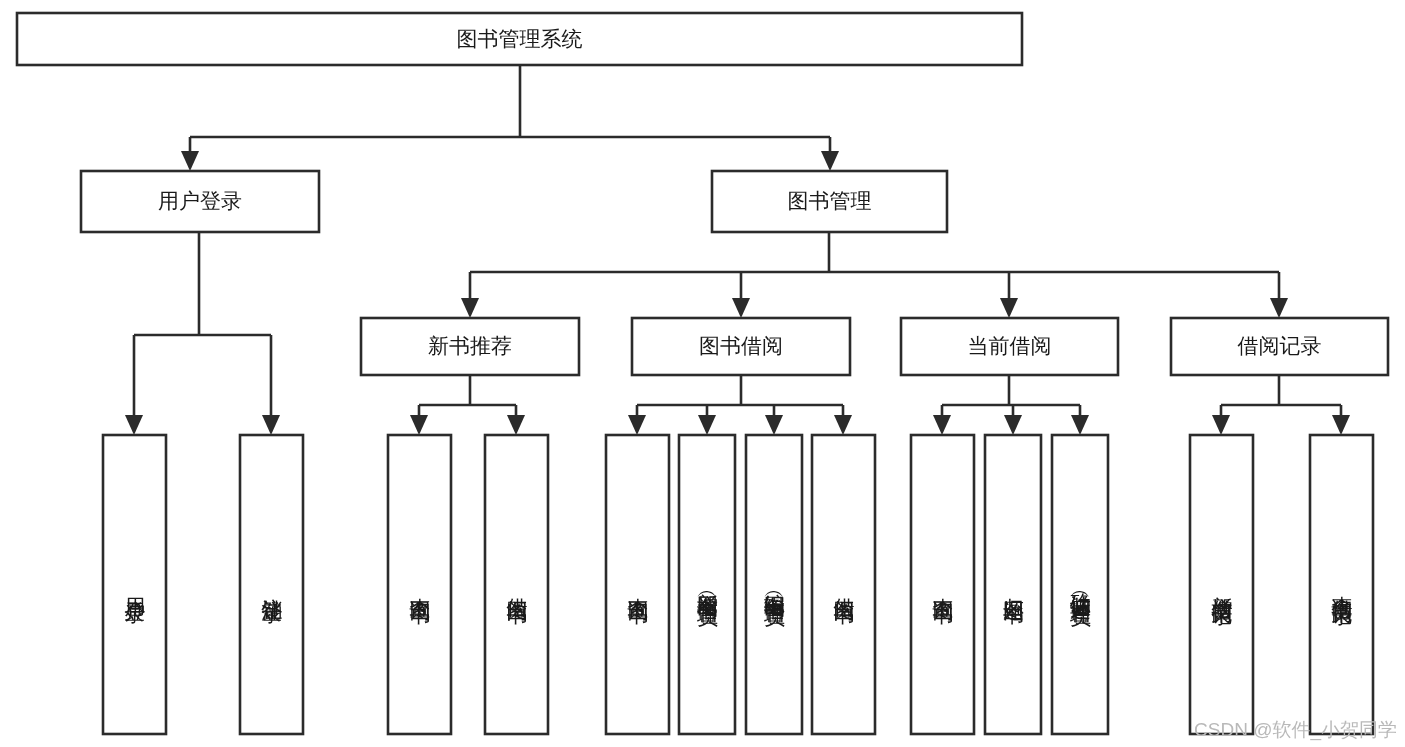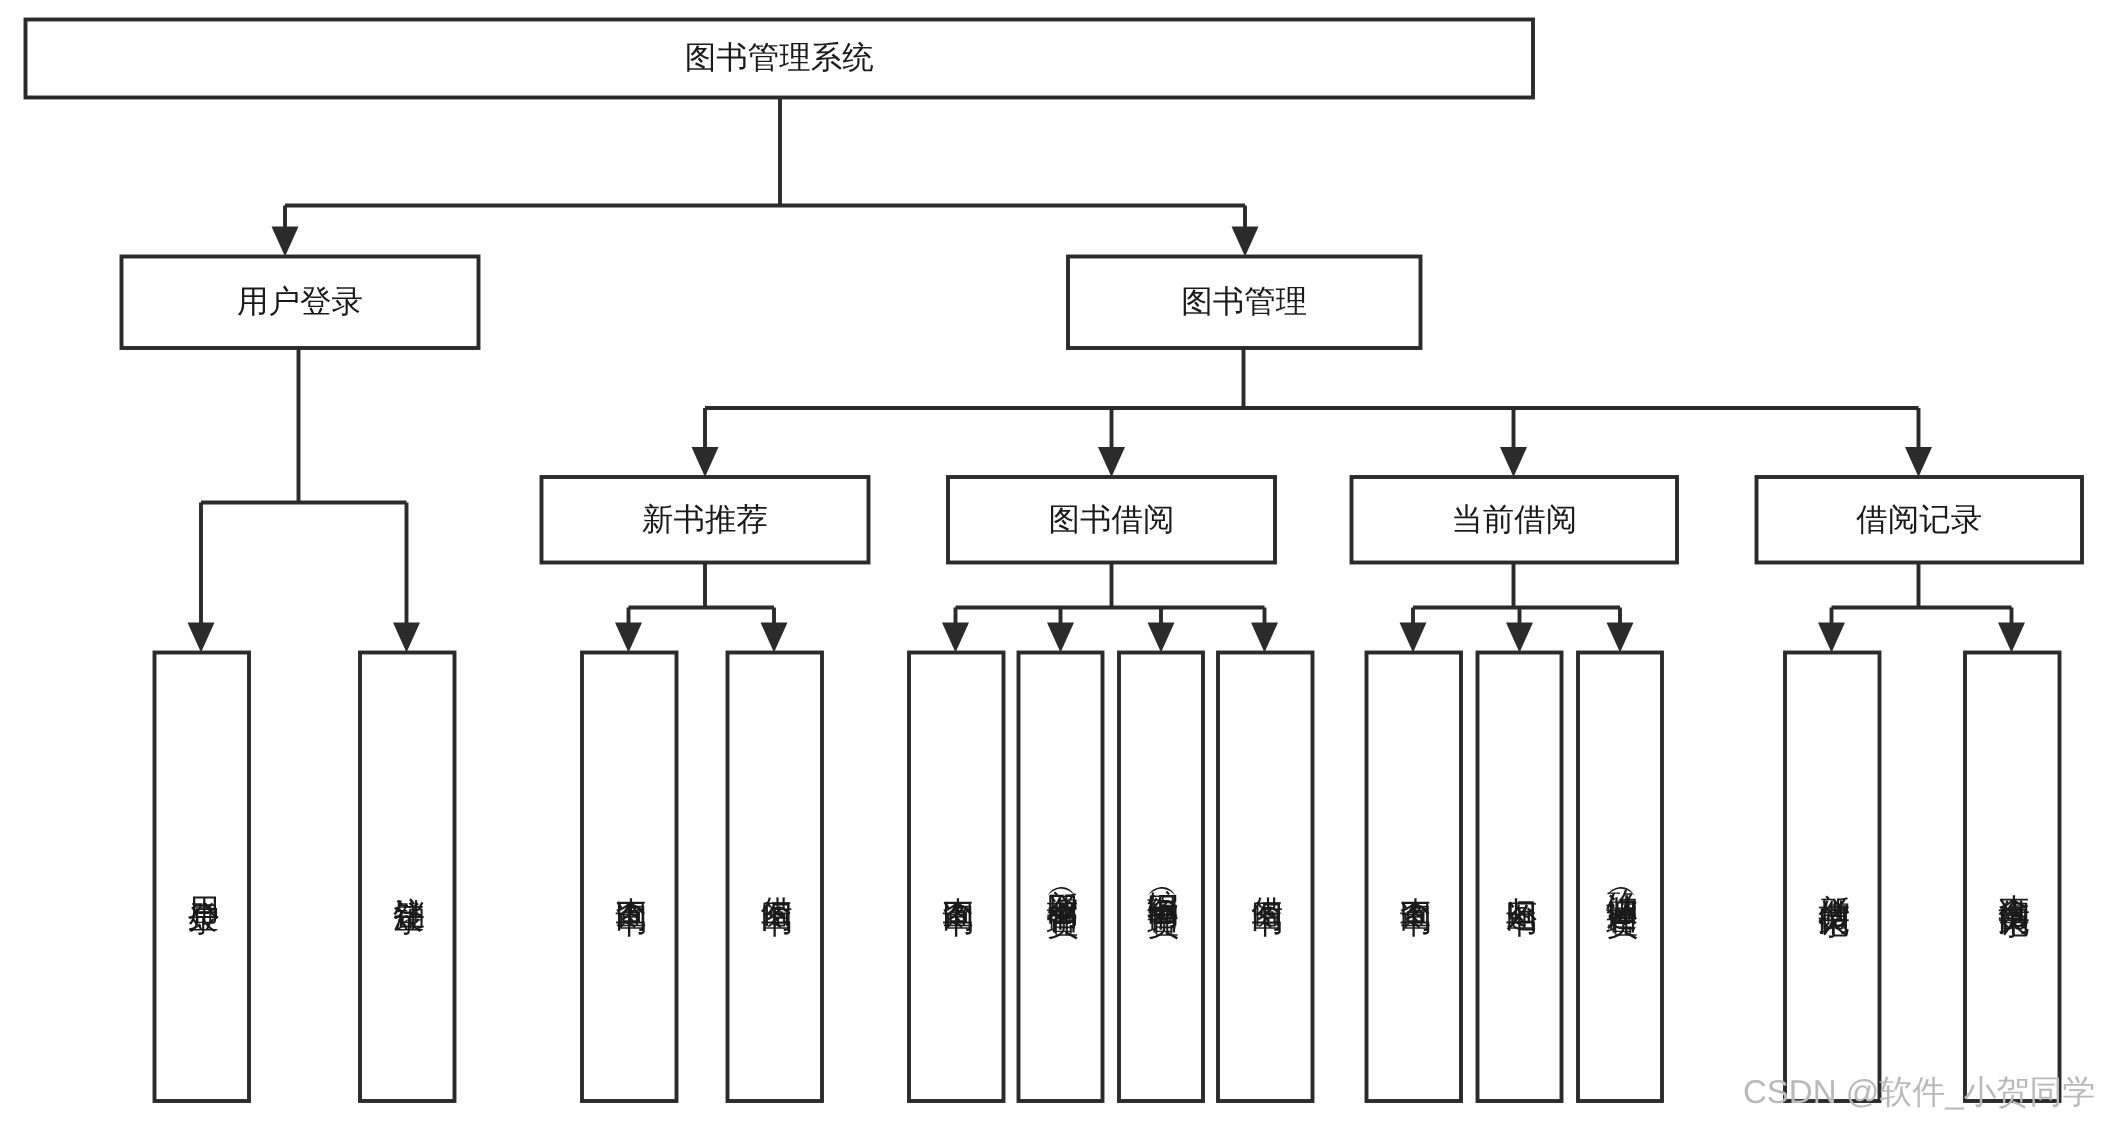--- a/index.html
+++ b/index.html
@@ -61,21 +61,21 @@
     color: #1a1a1a;
     letter-spacing: 2px;
     white-space: nowrap;
     text-align: center;
   }
   .watermark {
     position: absolute;
     right: 8px;
     bottom: 4px;
     font-family: "Liberation Sans", "DejaVu Sans", sans-serif;
-    font-size: 22px;
+    font-size: 19px;
     color: #b9b9b9;
     white-space: nowrap;
   }
 </style>
 </head>
 <body>
 
 <div id="stage">
 
   <svg class="diagram" viewBox="0 0 1405 747">

